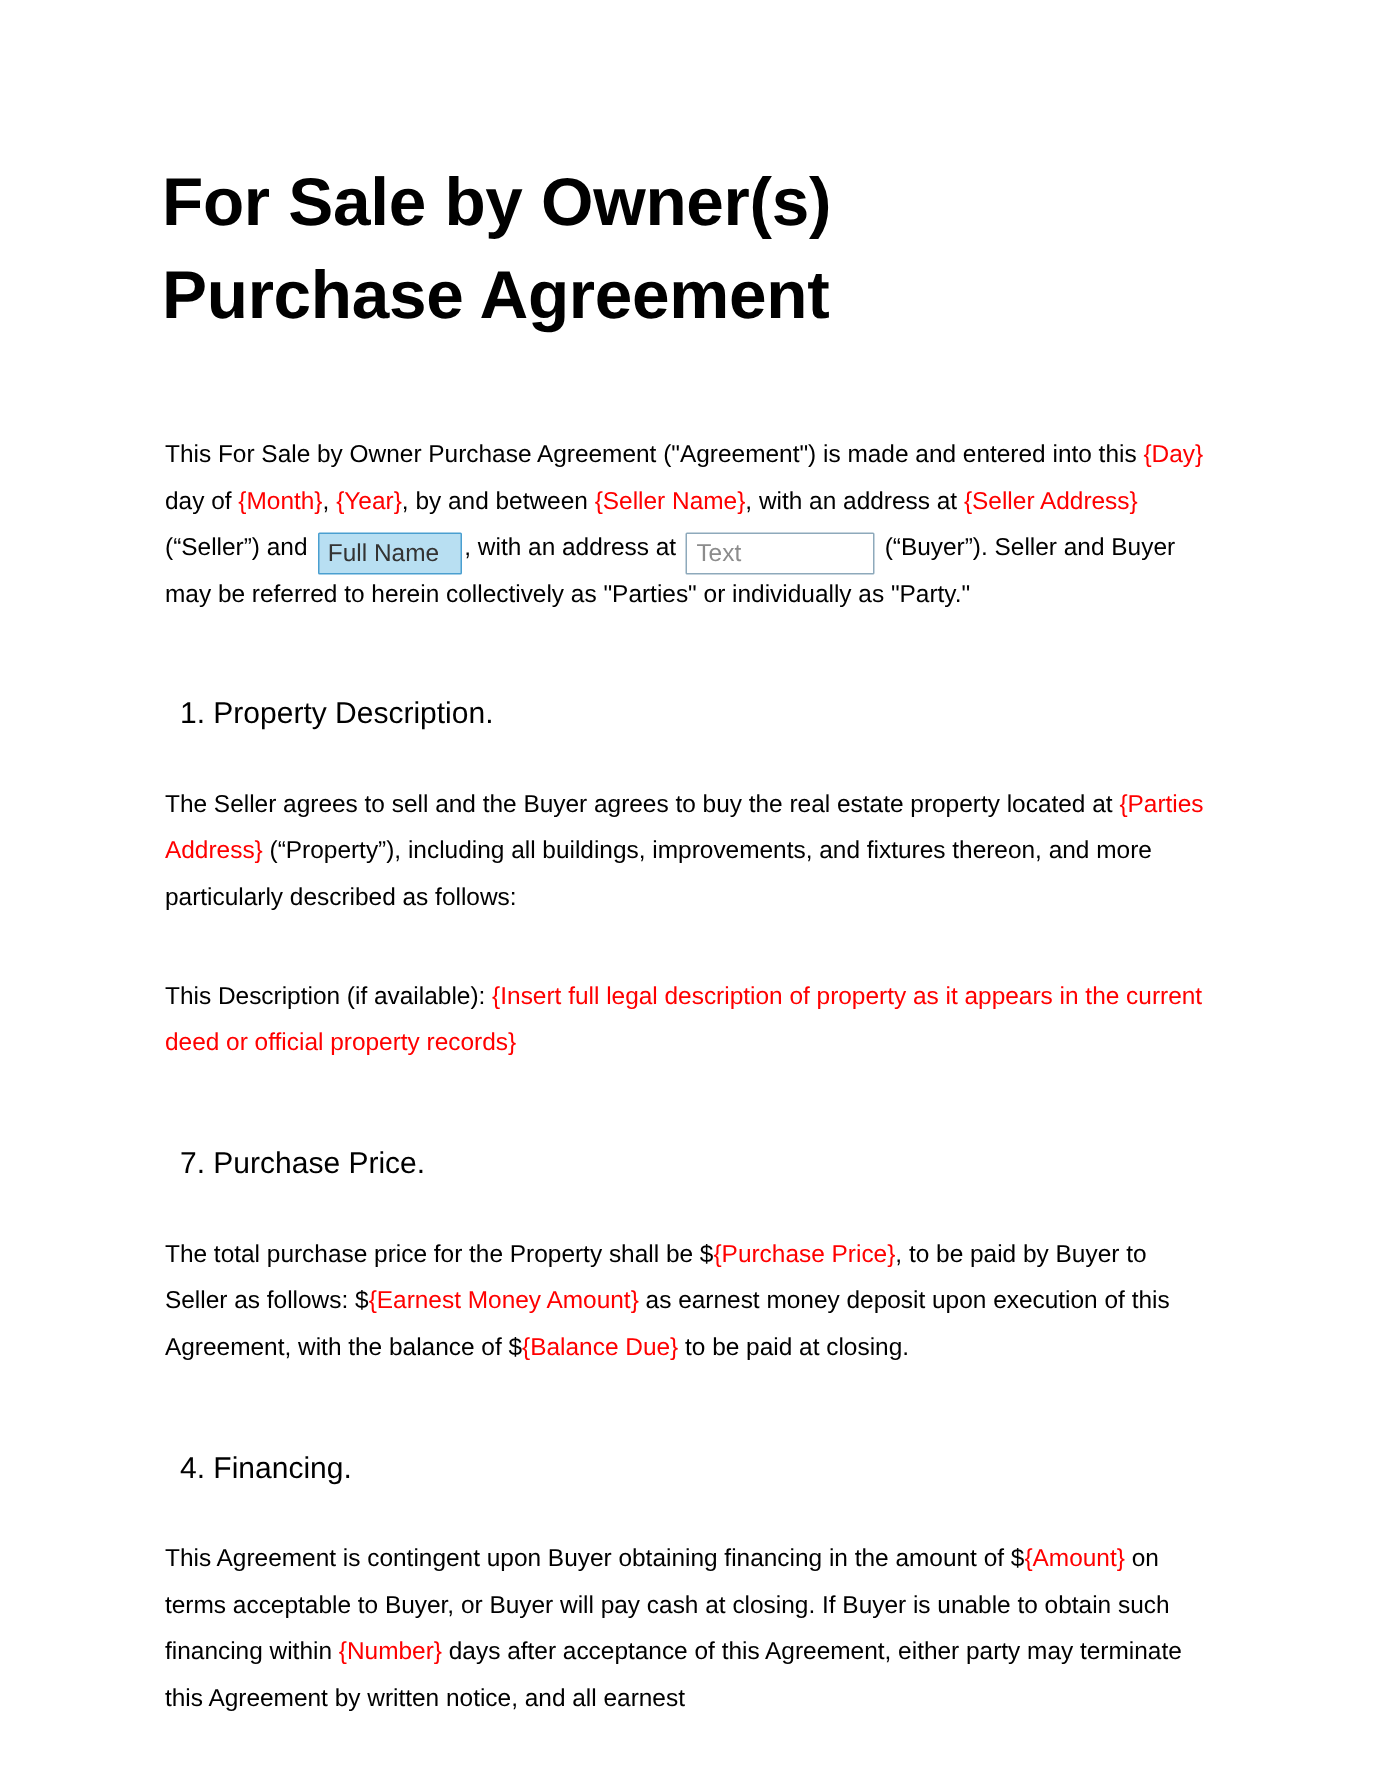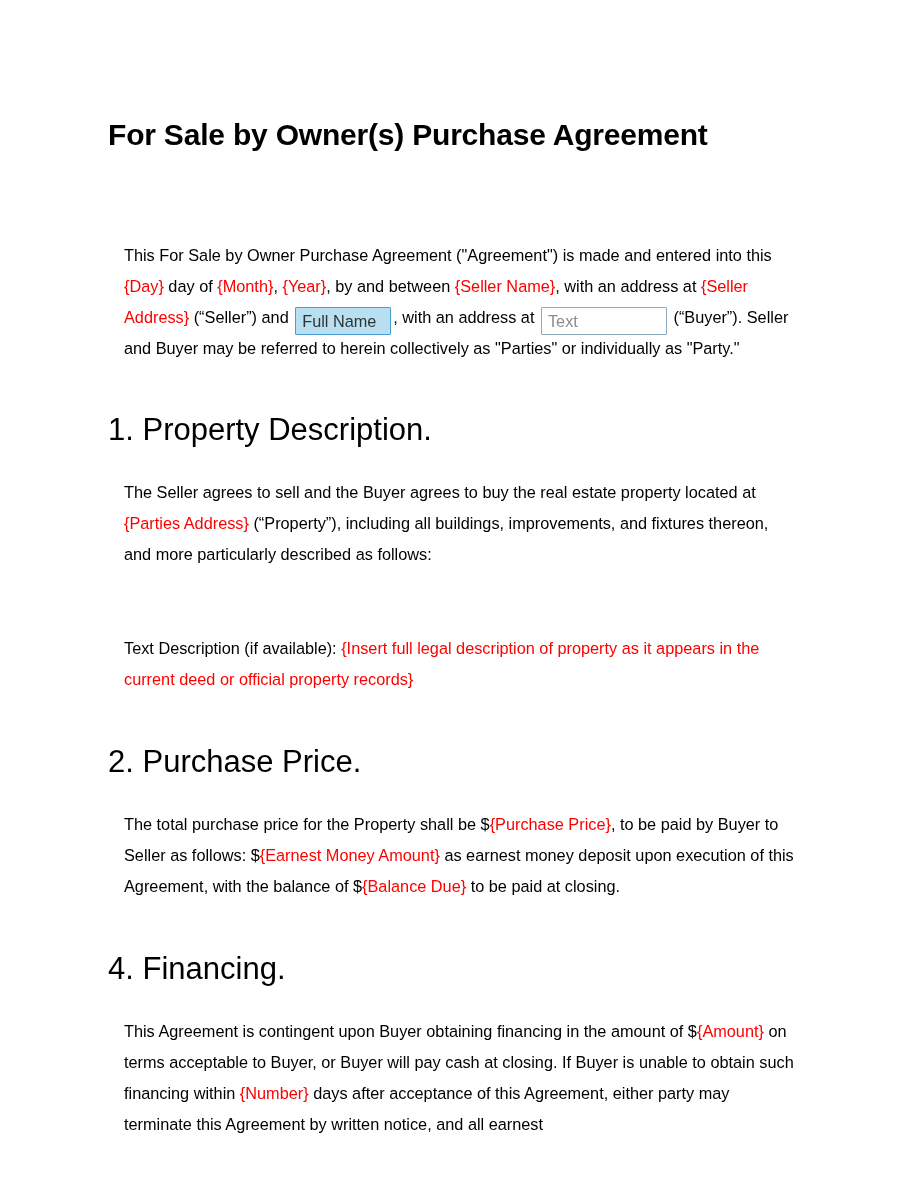--- a/index.html
+++ b/index.html
@@ -19,42 +19,42 @@
   .page {
     width: 918px;
     height: 1188px;
     box-sizing: border-box;
     padding: 104px 108px 0 108px;
     background: #ffffff;
     position: relative;
   }
 
   .doc-title {
-    font-size: 30px;
+    font-size: 45px;
     font-weight: bold;
     line-height: 62px;
     letter-spacing: -0.2px;
     margin: 0 0 0 0;
     color: #000000;
     max-width: 640px;
   }
 
   .section-heading {
-    font-size: 31px;
+    font-size: 20px;
     font-weight: normal;
     line-height: 30px;
     color: #000000;
-    margin: 0;
+    margin: 12px;
   }
 
   .body-text {
     font-size: 16.3px;
     line-height: 31px;
     color: #000000;
-    margin: 16px;
+    margin: 2px;
     max-width: 702px;
     text-align: left;
   }
 
   .ph {
     color: #ff0000;
   }
 
   
   .gap-intro   { height: 58px; }
@@ -109,25 +109,25 @@
   <div class="gap-h1"></div>
 
   <h2 class="section-heading">1. Property Description.</h2>
 
   <div class="gap-p"></div>
 
   <p class="body-text"><span>The Seller agrees to sell and the Buyer agrees to buy the real estate property located at </span><span class="ph">{Parties Address}</span><span> (“Property”), including all buildings, improvements, and fixtures thereon, and more particularly described as follows:</span></p>
 
   <div class="gap-legal"></div>
 
-  <p class="body-text"><span>Text Description (if available): </span><span class="ph">{Insert full legal description of property as it appears in the current deed or official property records}</span></p>
+  <p class="body-text"><span>This Description (if available): </span><span class="ph">{Insert full legal description of property as it appears in the current deed or official property records}</span></p>
 
   <div class="gap-h2"></div>
 
-  <h2 class="section-heading">2. Purchase Price.</h2>
+  <h2 class="section-heading">7. Purchase Price.</h2>
 
   <div class="gap-p"></div>
 
   <p class="body-text"><span>The total purchase price for the Property shall be $</span><span class="ph">{Purchase Price}</span><span>, to be paid by Buyer to Seller as follows: $</span><span class="ph">{Earnest Money Amount}</span><span> as earnest money deposit upon execution of this Agreement, with the balance of $</span><span class="ph">{Balance Due}</span><span> to be paid at closing.</span></p>
 
   <div class="gap-h3"></div>
 
   <h2 class="section-heading">4. Financing.</h2>
 
   <div class="gap-p"></div>

